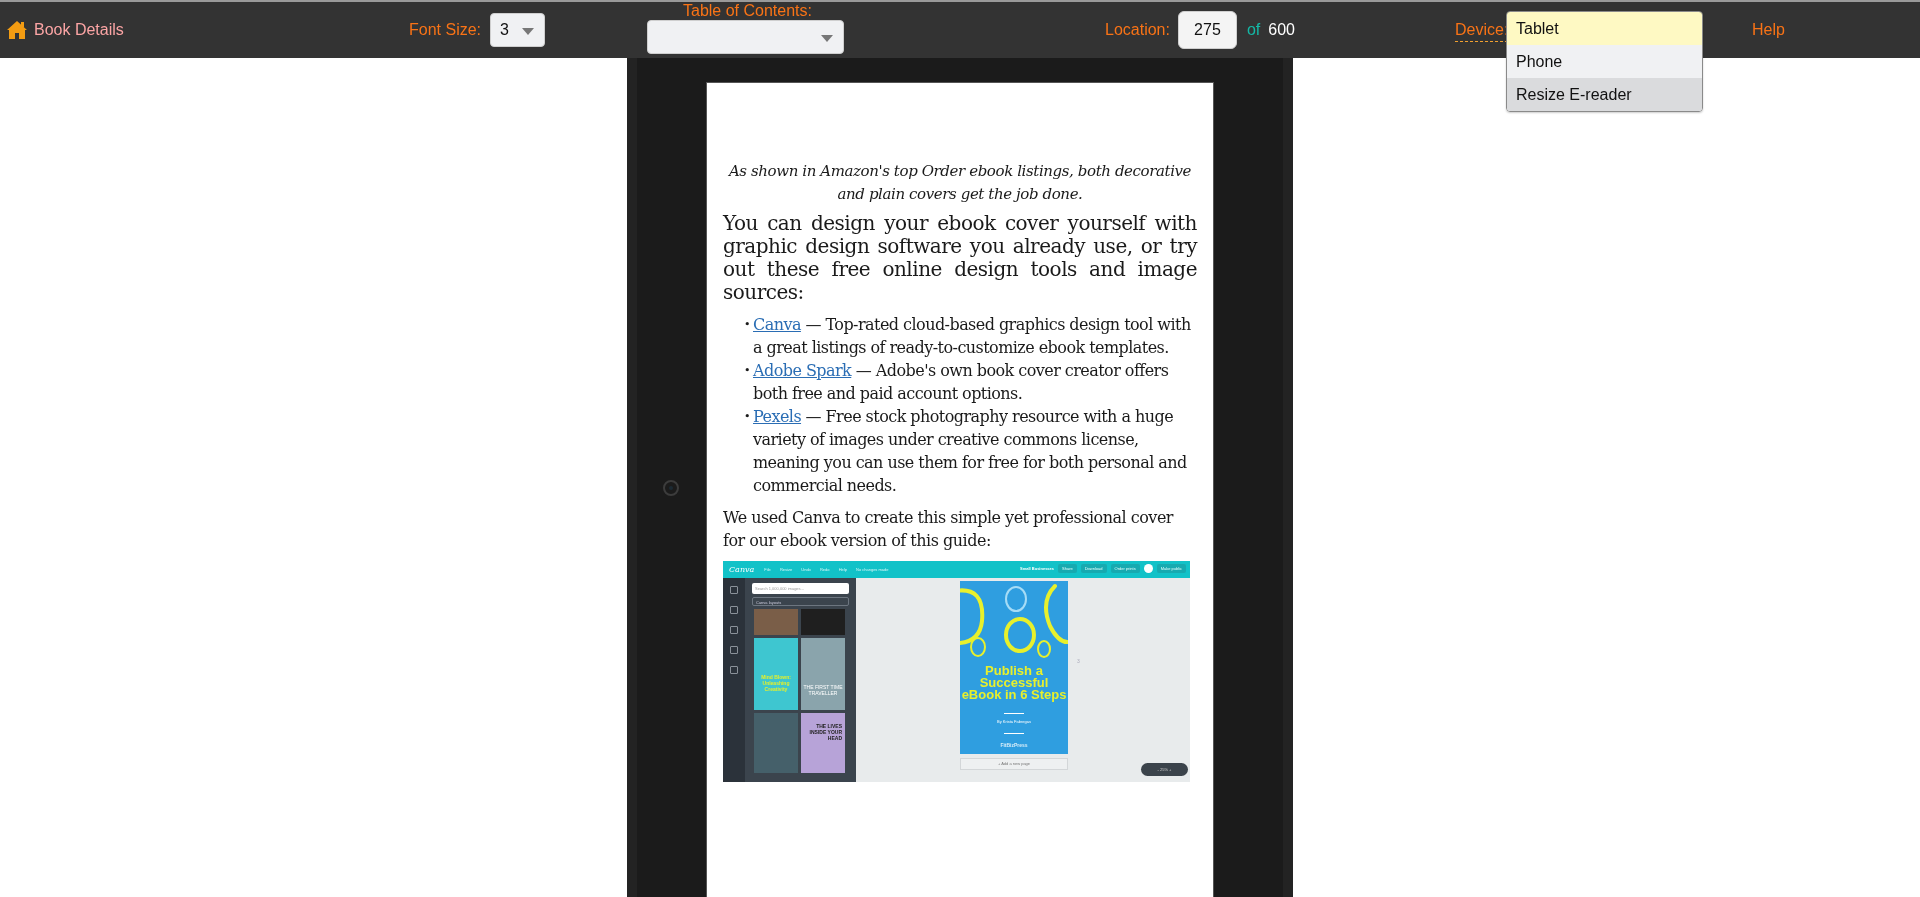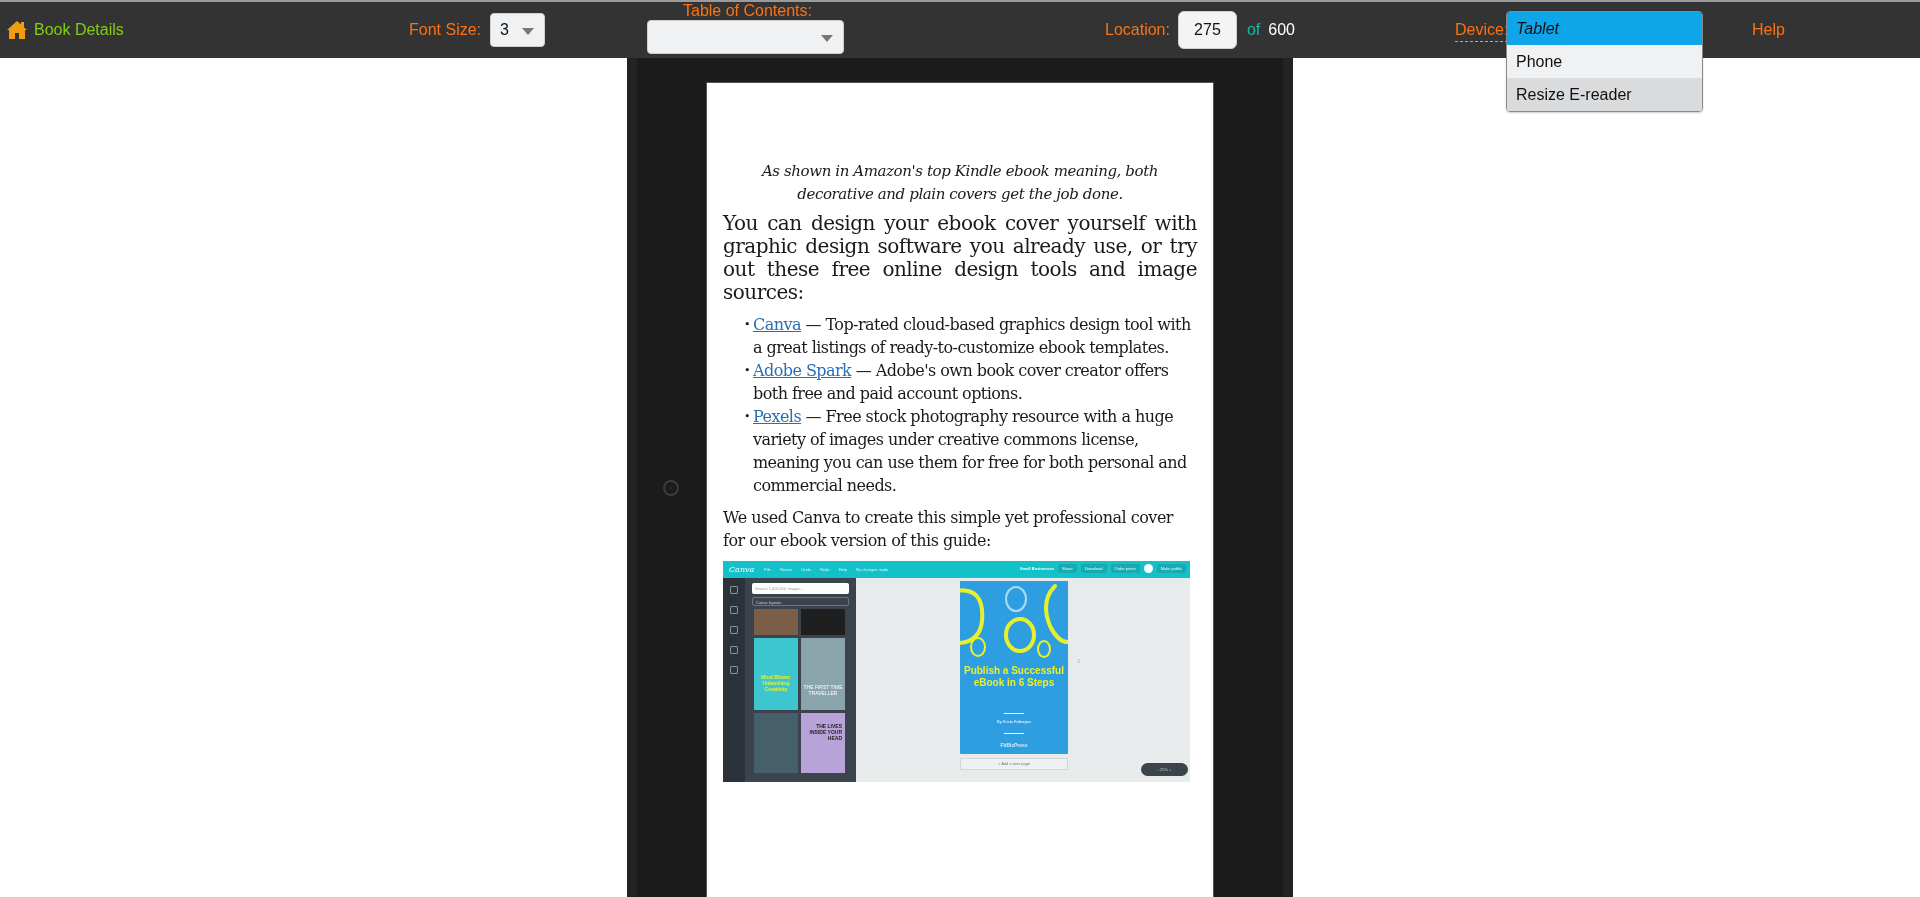--- a/index.html
+++ b/index.html
@@ -3,21 +3,21 @@
 <meta charset="utf-8">
 <style>
   * { box-sizing: border-box; margin: 0; padding: 0; }
   html, body { width: 1920px; height: 897px; overflow: hidden; background: #ffffff; font-family: "Liberation Sans", sans-serif; }
 
   
   .toolbar { position: absolute; left: 0; top: 0; width: 1920px; height: 58px; background: #333333; border-top: 2px solid #9a9a9a; color: #ffffff; font-size: 16px; }
   .tb-item { position: absolute; top: 0; height: 56px; display: flex; align-items: center; }
   .home-link { left: 6px; cursor: pointer; }
   .home-link svg { width: 22px; height: 20px; margin-right: 6px; }
-  .home-link span { color: #84cc16; font-size: 16px; }
+  .home-link span { color: #fca5a5; font-size: 16px; }
   .label { color: #f97316; font-size: 16px; margin-left: 14px; }
 
   .select-box { height: 34px; background: #f0f1f3; border: 1px solid #cfcfcf; border-radius: 4px; color: #111; font-size: 16px; display: flex; align-items: center; position: relative; cursor: pointer; }
   .select-box .caret { position: absolute; right: 10px; top: 14px; width: 0; height: 0; border-left: 6px solid transparent; border-right: 6px solid transparent; border-top: 7px solid #777; }
 
   .fontsize { left: 395px; }
   .fontsize .select-box { width: 55px; margin-left: 9px; padding-left: 9px; }
 
   .toc { left: 637px; flex-direction: column; }
   .toc .select-box { width: 197px; margin-left: 10px; }
@@ -28,21 +28,21 @@
   .location .total { margin-left: 8px; color: #fff; }
 
   .device { left: 1441px; }
   .device .label { border-bottom: 1px dashed #f0a030; line-height: 18px; padding-bottom: 2px; margin-top: 2px; }
 
   .help { left: 1738px; cursor: pointer; }
 
   
   .device-list { position: absolute; left: 1506px; top: 11px; width: 197px; border: 1px solid #8a8a8a; border-radius: 4px; overflow: hidden; z-index: 10; box-shadow: 0 1px 2px rgba(0,0,0,0.2); }
   .device-opt { height: 33px; line-height: 33px; padding-left: 9px; font-size: 16px; color: #111; cursor: pointer; }
-  .device-opt.selected { background: #0ea5e9; font-style: italic; }
+  .device-opt.selected { background: #fef9c3; }
   .device-opt.hover { background: #f0f1f3; }
   .device-opt.plain { background: #dadbdd; }
 
   
   .tablet { position: absolute; left: 627px; top: 58px; width: 666px; height: 839px; background: #1b1b1b; }
   .tablet .edge-left { position: absolute; left: 0; top: 0; width: 10px; height: 100%; background: #232323; }
   .tablet .edge-right { position: absolute; right: 0; top: 0; width: 10px; height: 100%; background: #232323; }
   .camera { position: absolute; left: 36px; top: 422px; width: 16px; height: 16px; border-radius: 50%; border: 2px solid #3c3c3c; background: #1b1b1b; }
   .camera::after { content: ""; position: absolute; left: 4px; top: 4px; width: 4px; height: 4px; border-radius: 50%; background: #1c2a33; }
 
@@ -71,21 +71,21 @@
   .shot .layouts { margin: 0 7px 3px; height: 9px; border: 1px solid #6d7680; border-radius: 2px; font-size: 4px; color: #ccd; padding: 2px 3px; }
   .shot .thumbs { display: grid; grid-template-columns: 44px 44px; gap: 3px; margin-left: 9px; }
   .shot .t1 { height: 26px; background: #7a5e48; }
   .shot .t2 { height: 26px; background: #1f1f1f; }
   .shot .t3 { height: 72px; background: #3ec6d0; color: #e6f02a; font-size: 5px; font-weight: bold; text-align: center; padding-top: 36px; }
   .shot .t4 { height: 72px; background: #8aa4ac; color: #fff; font-size: 5px; text-align: center; padding-top: 46px; }
   .shot .t5 { height: 60px; background: #45606a; }
   .shot .t6 { height: 60px; background: #b7a3d8; color: #222; font-size: 5px; font-weight: bold; text-align: right; padding: 10px 3px 0 0; }
   .shot .cover { position: absolute; left: 237px; top: 20px; width: 108px; height: 173px; background: #2f9ee0; text-align: center; }
   .shot .bulbs { position: absolute; left: 0; top: 0; width: 108px; height: 80px; }
-  .shot .cover-title { position: absolute; left: 0; top: 84px; width: 100%; color: #e8f02c; font-size: 10px; font-weight: bold; line-height: 12px; }
+  .shot .cover-title { position: absolute; left: 0; top: 84px; width: 100%; color: #e8f02c; font-size: 13px; font-weight: bold; line-height: 12px; }
   .shot .cover-author { position: absolute; left: 0; top: 138px; width: 100%; color: #ffffff; font-size: 4px; }
   .shot .cover-pub { position: absolute; left: 0; top: 161px; width: 100%; color: #d6ecf8; font-size: 5px; font-weight: bold; }
   .shot .bar1, .shot .bar2 { position: absolute; left: 44px; width: 20px; height: 1px; background: #fff; }
   .shot .bar1 { top: 132px; } .shot .bar2 { top: 152px; }
   .shot .addpage { position: absolute; left: 237px; top: 197px; width: 108px; height: 12px; border: 1px solid #d3d6d8; background: #eef0f1; font-size: 4px; color: #777; text-align: center; line-height: 10px; }
   .shot .zoomctl { position: absolute; left: 418px; top: 202px; width: 47px; height: 13px; border-radius: 7px; background: #3b434b; color: #ccc; font-size: 4px; line-height: 13px; text-align: center; }
   .shot .side-icons { position: absolute; left: 354px; top: 95px; color: #aab; font-size: 5px; line-height: 10px; }
 </style>
 </head>
 <body>
@@ -136,21 +136,21 @@
   <div class="device-opt hover">Phone</div>
   <div class="device-opt plain">Resize E-reader</div>
 </div>
 
 <div class="tablet">
   <div class="edge-left"></div>
   <div class="edge-right"></div>
   <div class="camera"></div>
 
   <div class="page">
-    <p class="caption">As shown in Amazon's top Kindle ebook meaning, both decorative and plain covers get the job done.</p>
+    <p class="caption">As shown in Amazon's top Order ebook listings, both decorative and plain covers get the job done.</p>
     <p class="para">You can design your ebook cover yourself with graphic design software you already use, or try out these free online design tools and image sources:</p>
 
     <ul class="bullets">
       <li><a>Canva</a><span> — Top-rated cloud-based graphics design tool with a great listings of ready-to-customize ebook templates.</span></li>
       <li><a>Adobe Spark</a><span> — Adobe's own book cover creator offers both free and paid account options.</span></li>
       <li><a>Pexels</a><span> — Free stock photography resource with a huge variety of images under creative commons license, meaning you can use them for free for both personal and commercial needs.</span></li>
     </ul>
 
     <p class="para2"><span>We used </span><a>Canva</a><span> to create this simple yet professional cover for our ebook version of this guide:</span></p>
 

